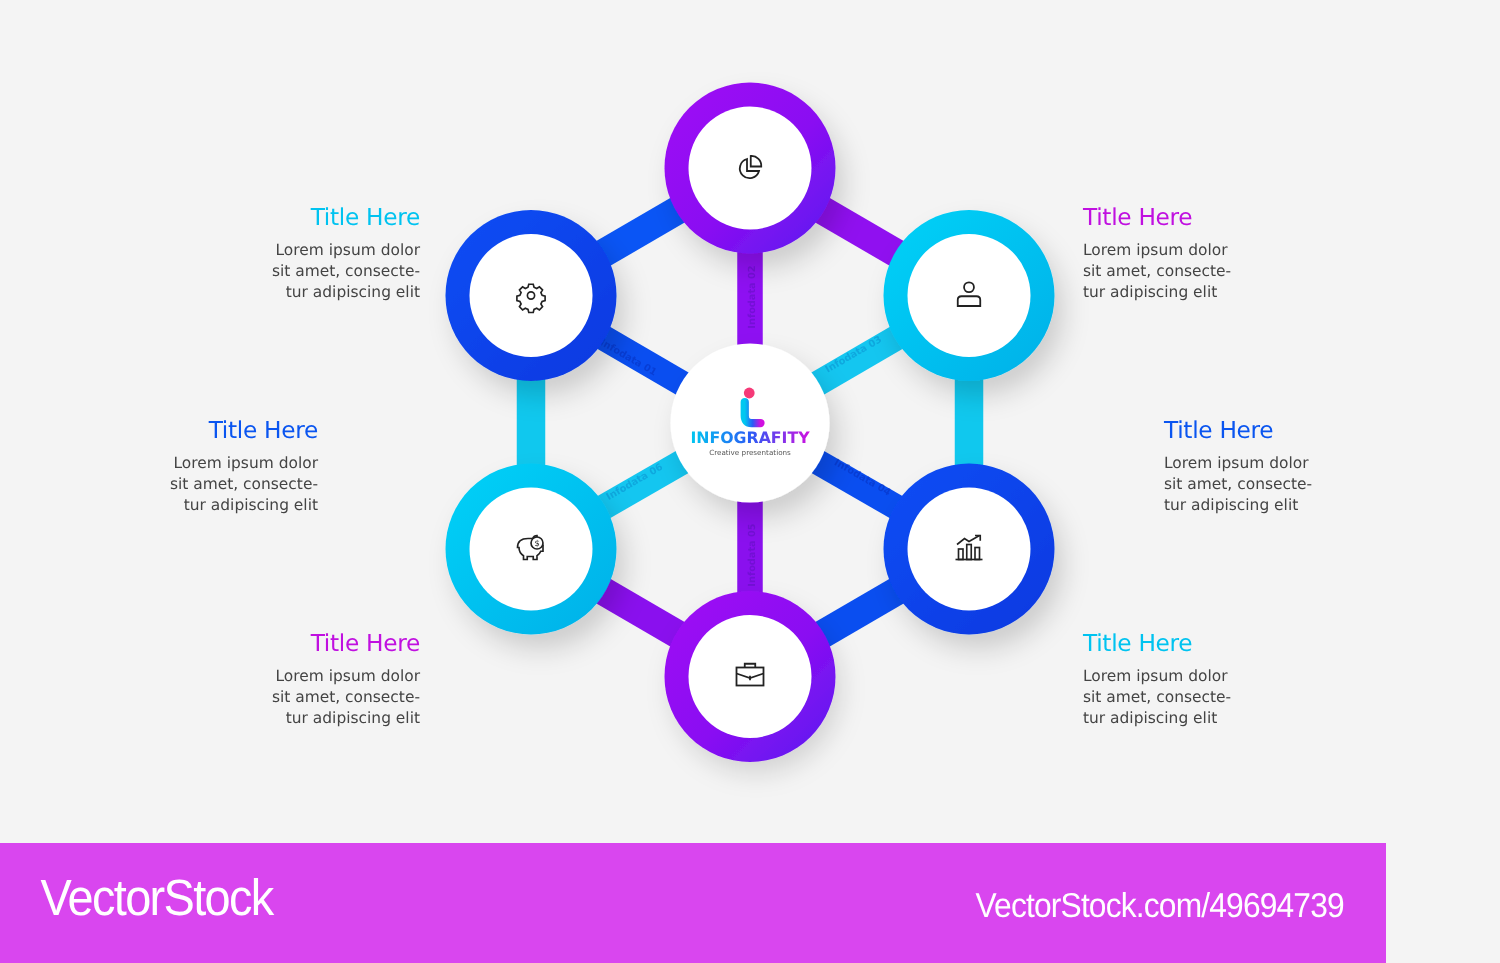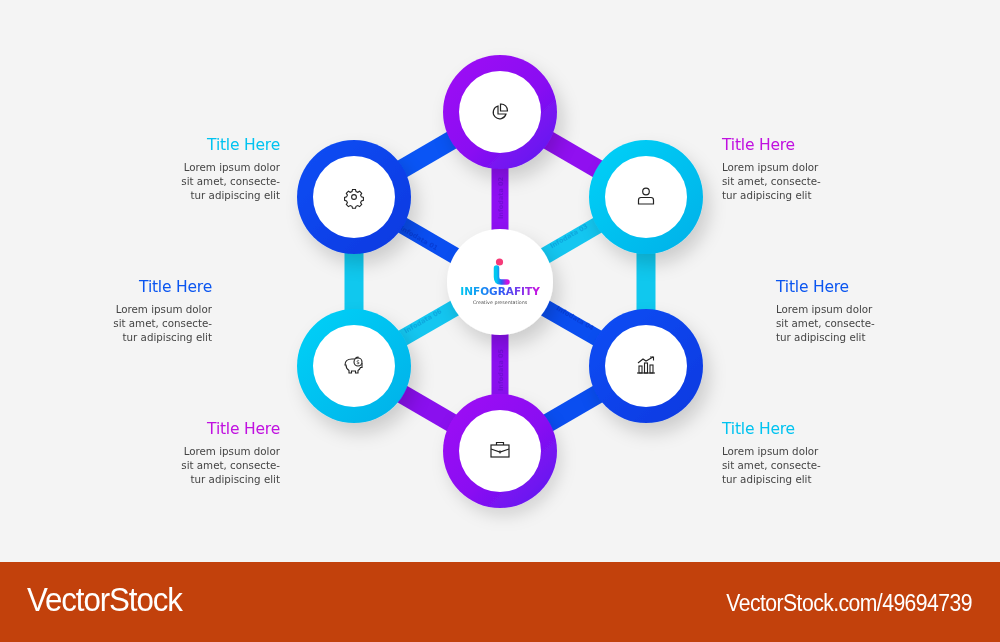--- a/index.html
+++ b/index.html
@@ -4,21 +4,21 @@
 <style>
   html,body{margin:0;padding:0;}
   body{width:1000px;height:642px;position:relative;overflow:hidden;background:#f4f4f4;font-family:"Liberation Sans",sans-serif;}
   #canvas{position:absolute;left:0;top:0;width:1000px;height:562px;background:#f4f4f4;}
   svg.diagram{position:absolute;left:0;top:0;}
   .text-block{position:absolute;width:130px;}
   .text-block .title{font-family:"DejaVu Sans",sans-serif;font-weight:normal;font-size:15.5px;letter-spacing:-0.2px;margin-bottom:6px;}
   .text-block .body{font-family:"DejaVu Sans",sans-serif;font-size:10.3px;line-height:14px;color:#444;}
   .text-block.left{text-align:right;}
   .text-block.right{text-align:left;}
-  #footer{position:absolute;left:0;top:562px;width:1000px;height:80px;background:#c2410c;}
+  #footer{position:absolute;left:0;top:562px;width:924px;height:80px;background:#d946ef;}
   #footer .brand{position:absolute;left:27px;top:18px;color:#fff;font-size:34px;font-family:"Liberation Sans",sans-serif;letter-spacing:-1.2px;transform:scaleX(0.92);transform-origin:left center;}
   #footer .ref{position:absolute;right:28px;top:28px;color:#fff;font-size:23px;font-family:"Liberation Sans",sans-serif;letter-spacing:-0.6px;transform:scaleX(0.92);transform-origin:right center;}
   .logo-text{font-family:"DejaVu Sans",sans-serif;}
 </style>
 </head>
 <body>
 
 <div id="canvas">
   <svg class="diagram" width="1000" height="562" viewBox="0 0 1000 562">
     <defs>

